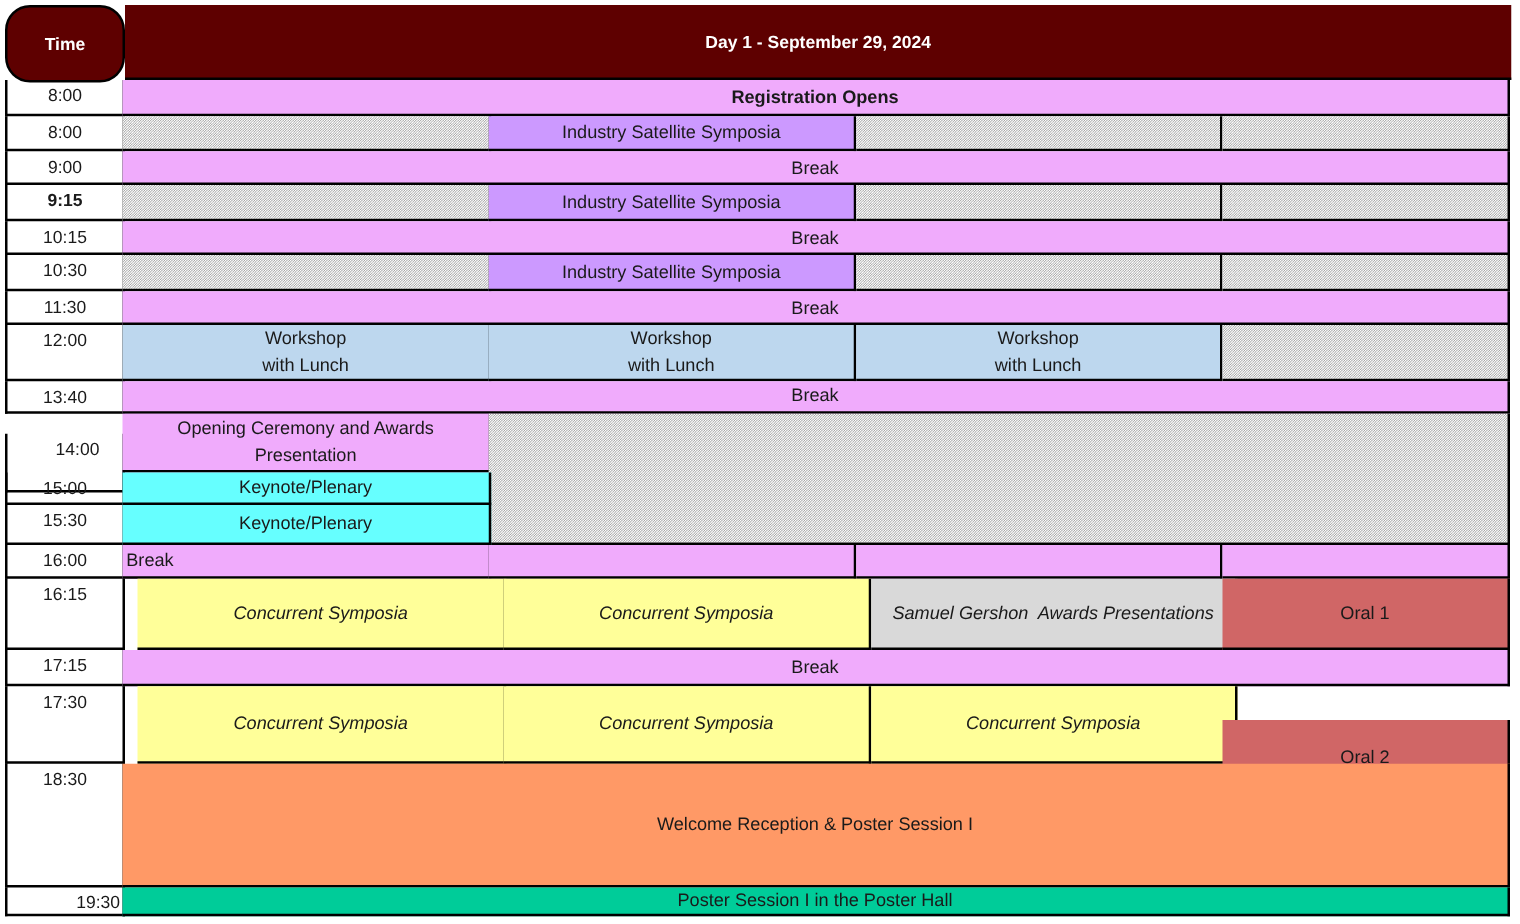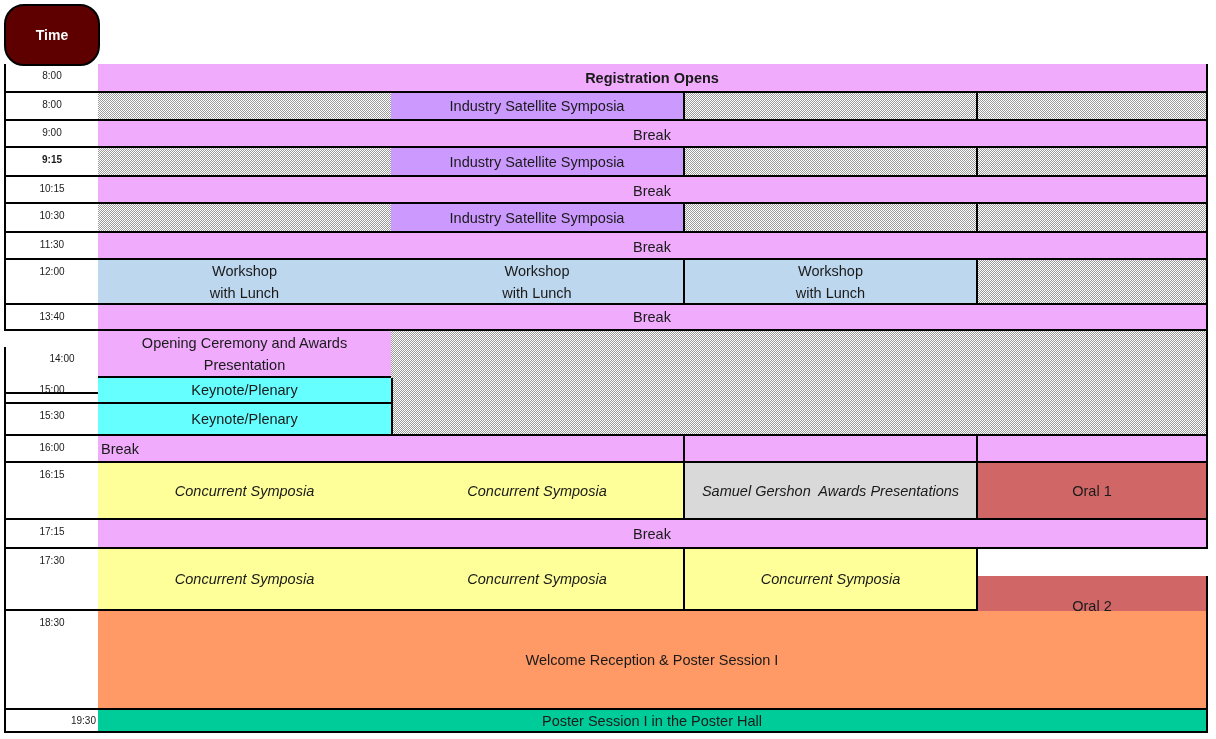--- a/index.html
+++ b/index.html
@@ -2,44 +2,45 @@
 <html><head>
   <meta charset="utf-8">
   <style>
     html, body { margin: 0; padding: 0; background: #ffffff; }
     body { width: 1216px; height: 739px; position: relative; overflow: hidden;
            font-family: "Liberation Sans", sans-serif; color: #1a1a1a; }
     .sheet { position: absolute; left: 4px; top: 4px; width: 1205px; height: 730px; }
     .cell { position: absolute; box-sizing: border-box; border-right: 2px solid #000; border-bottom: 2px solid #000;
             display: flex; align-items: center; justify-content: center; text-align: center;
             font-size: 14.5px; line-height: 22px; }
-    .time { border-left: 2px solid #000; align-items: flex-start; padding-top: 1px; font-size: 10px; text-align: right; }
+    .time { border-left: 2px solid #000; align-items: flex-start; padding-top: 1px; font-size: 14px; text-align: right; }
     .time.right { justify-content: flex-end; padding-right: 2px; align-items: center; padding-top: 0; }
     .hdr { background: #5e0000; color: #fff; font-weight: bold; font-size: 14px; border-color: #000; }
     .hdr.timehdr { border: 2px solid #000; }
     .hdr.dayhdr { border-right: none; border-bottom: 2px solid #000; border-top: none; }
     .pattern {
       background-color: #ffffff;
       background-image:
         linear-gradient(45deg, #9a9a9a 25%, transparent 25%, transparent 75%, #9a9a9a 75%),
         linear-gradient(45deg, #9a9a9a 25%, transparent 25%, transparent 75%, #9a9a9a 75%);
       background-size: 2px 2px; background-position: 0 0, 1px 1px;
     }
     .white { background: #f0abfc; }
     .bold { font-weight: bold; }
-    .italic { font-style: italic; }
+    .italic { font-style: italic; margin-left: 12px; }
     .left { justify-content: flex-start; padding-left: 3px; }
     .break-text { align-items: flex-end; padding-bottom: 0; }
   </style>
 </head>
 <body>
 
 <div class="sheet">
 
   <div class="cell hdr timehdr" style="left:0;top:0;width:96px;height:62px;border-radius:20px;">Time</div>
+  <div class="cell hdr dayhdr" style="left:96px;top:0;width:1109px;height:60px;">Day 1 - September 29, 2024</div>
 
   <div class="cell time" style="left:0;top:60px;width:96px;height:29px;">8:00</div>
   <div class="cell white bold" style="left:94px;top:60px;width:1110px;height:29px;border-right:2px solid #000;">Registration Opens</div>
 
   <div class="cell time" style="left:0;top:89px;width:96px;height:28px;">8:00</div>
   <div class="cell pattern" style="left:94px;top:89px;width:295px;height:28px;"></div>
   <div class="cell" style="left:387px;top:89px;width:294px;height:28px;background:#cc99ff;">Industry Satellite Symposia</div>
   <div class="cell pattern" style="left:681px;top:89px;width:293px;height:28px;"></div>
   <div class="cell pattern" style="left:974px;top:89px;width:230px;height:28px;"></div>
 

